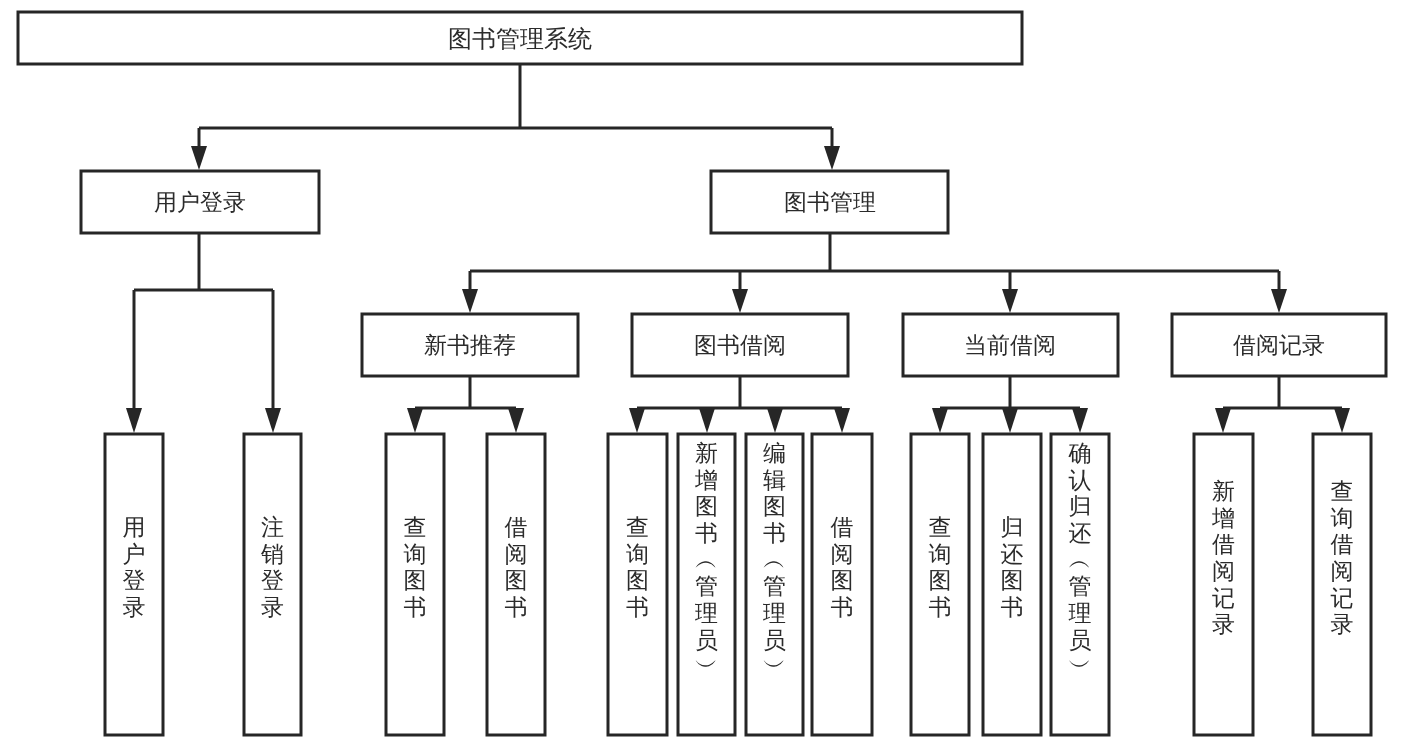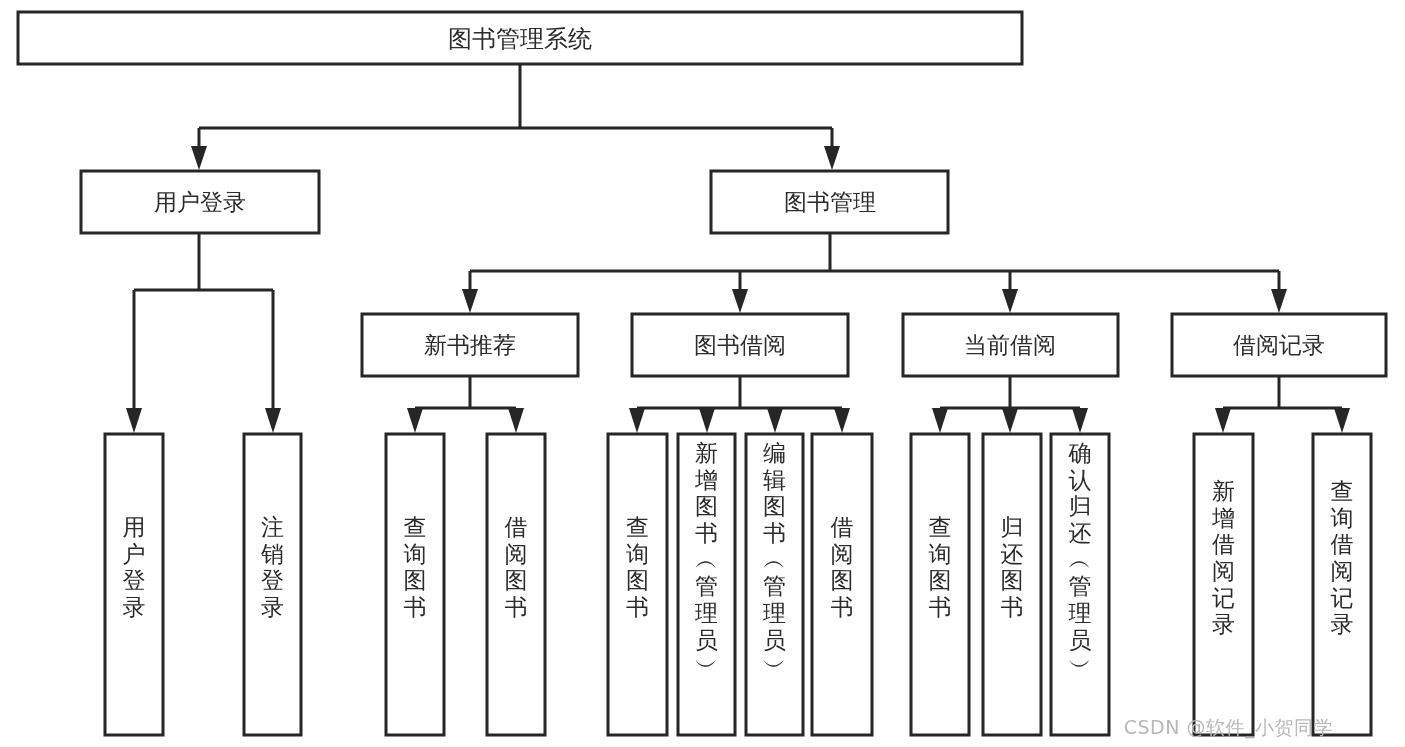--- a/index.html
+++ b/index.html
@@ -309,15 +309,14 @@
       <div class="vlabel" style="left: 1313px; top: 478px; width: 58px;">
         <span>查</span>
         <span>询</span>
         <span>借</span>
         <span>阅</span>
         <span>记</span>
         <span>录</span>
       </div>
     </div>
 
-  <div class="watermark">CSDN @软件_小贺同学</div>
 
 </div>
 
 </body></html>

